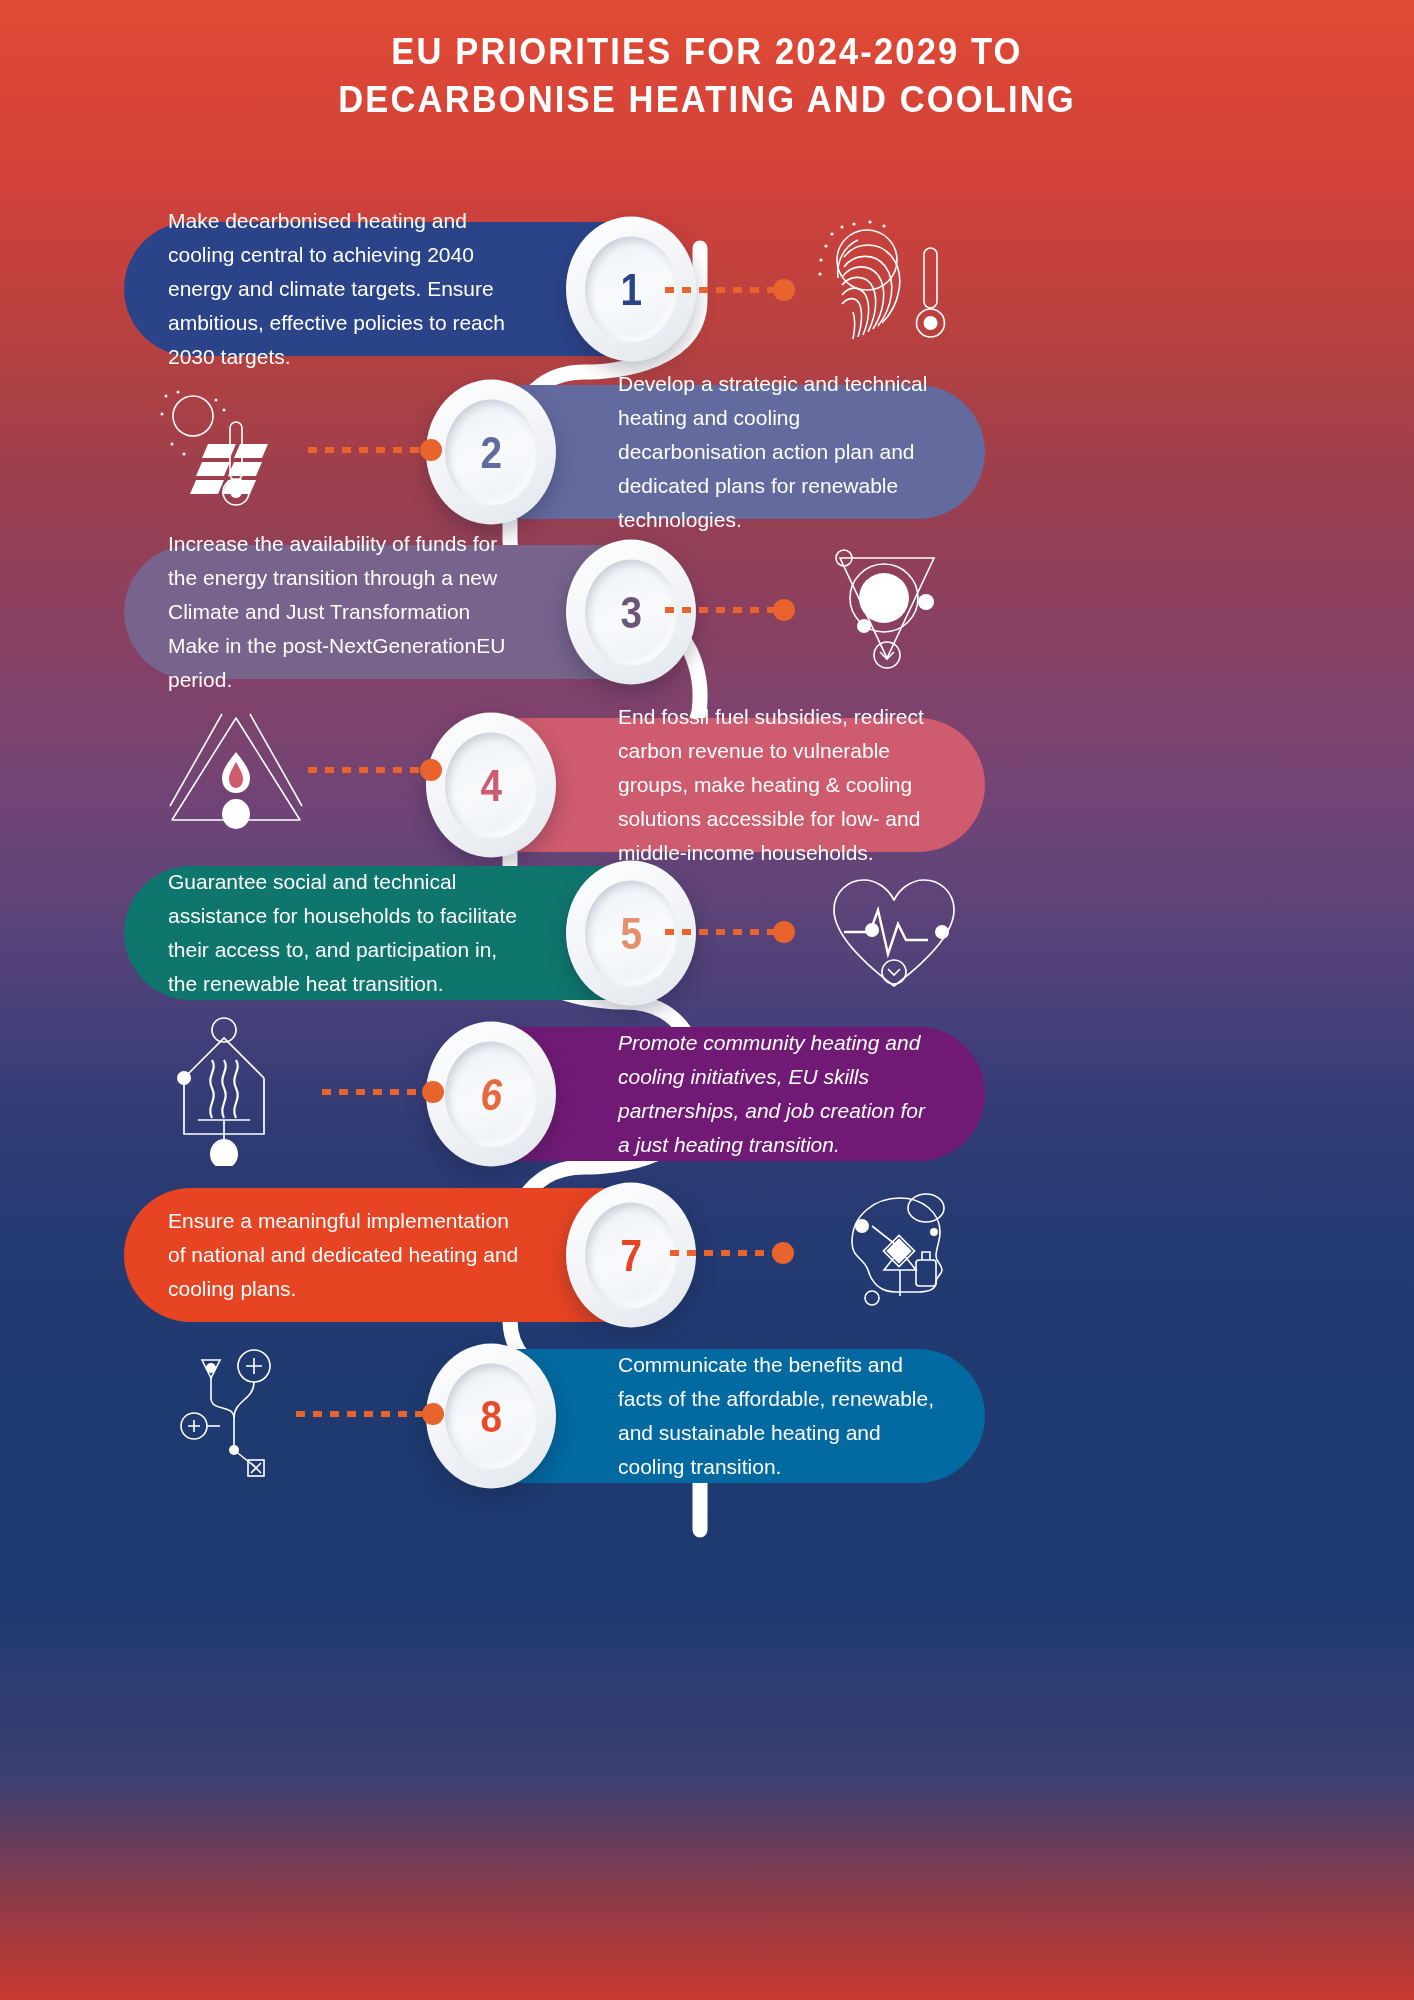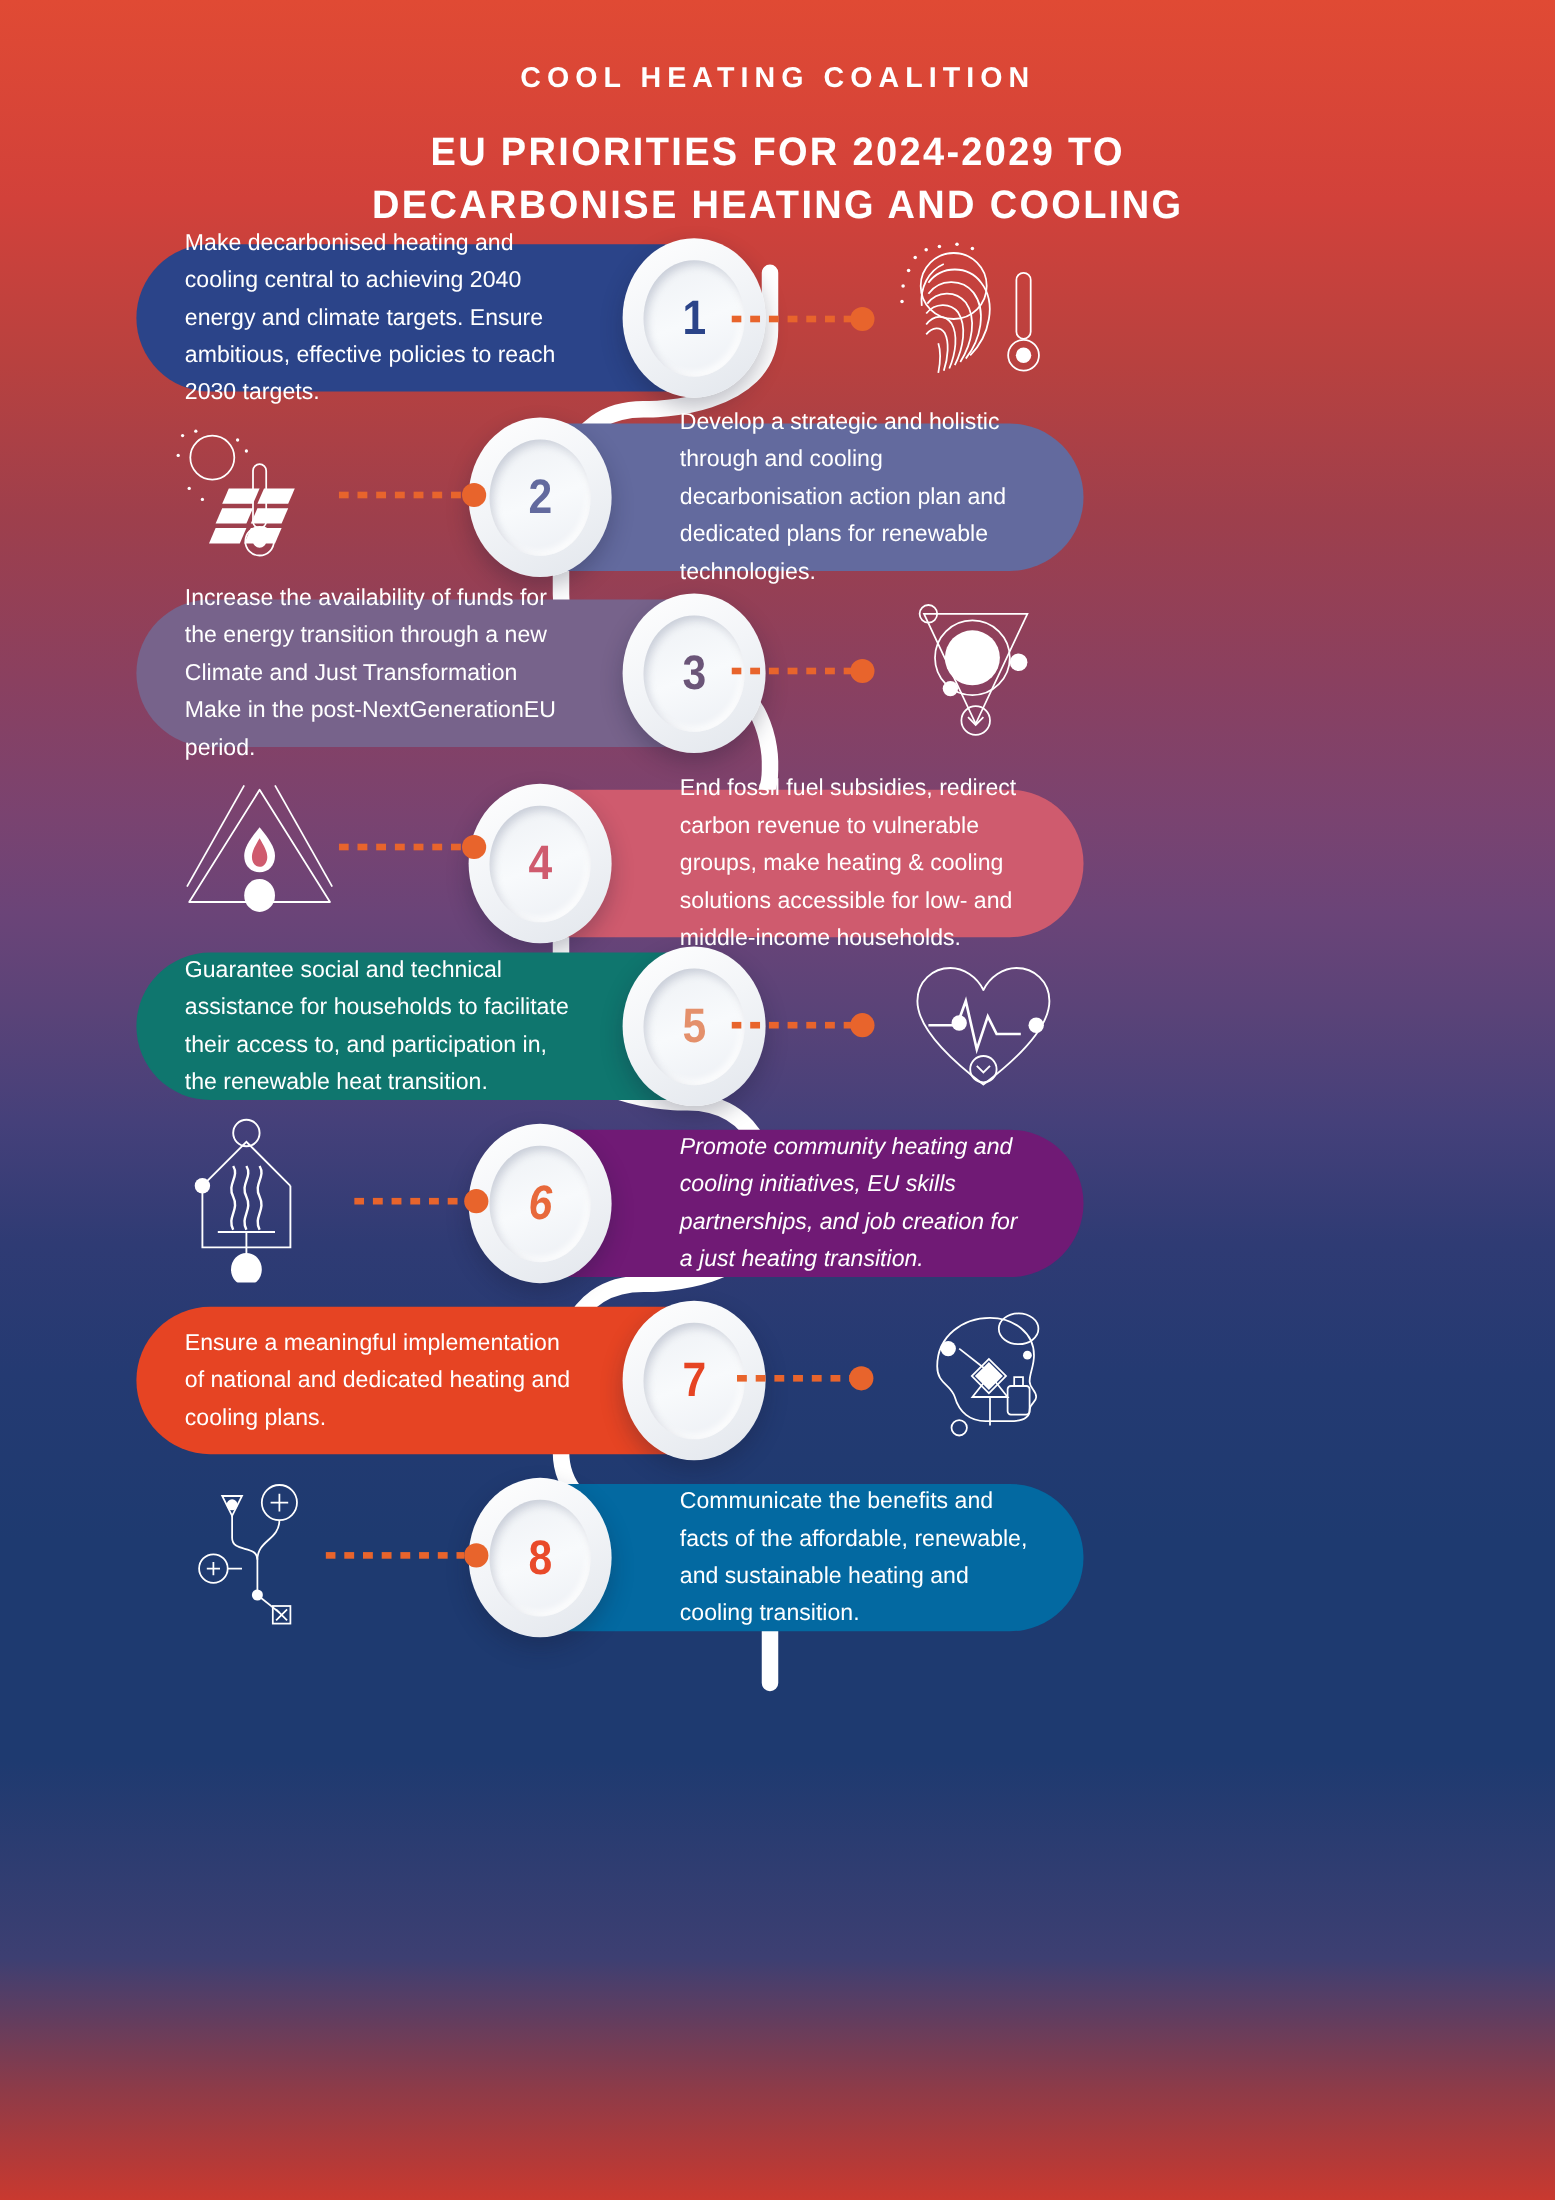--- a/index.html
+++ b/index.html
@@ -94,21 +94,20 @@
   .conn.l .knob { order:0; margin-right:-2px; }
 
   
   .icon { position:absolute; }
   .icon svg { display:block; }
 </style>
 </head>
 <body>
 
 <div class="header">
-  <div class="kicker">COOL HEATING COALITION</div>
   <div class="title">
     <div>EU PRIORITIES FOR 2024-2029 TO</div>
     <div>DECARBONISE HEATING AND COOLING</div>
   </div>
 </div>
 
 <svg class="snake" viewBox="0 0 1414 2000">
   <path d="M 700 248
            L 700 300
            C 700 372 590 372 590 372
@@ -170,21 +169,21 @@
     <circle cx="42" cy="6" r="1.6" fill="#fff" stroke="none"></circle>
     <circle cx="14" cy="28" r="1.6" fill="#fff" stroke="none"></circle>
     <circle cx="9" cy="42" r="1.6" fill="#fff" stroke="none"></circle>
     <circle cx="8" cy="56" r="1.6" fill="#fff" stroke="none"></circle>
     <circle cx="58" cy="4" r="1.6" fill="#fff" stroke="none"></circle>
     <circle cx="72" cy="8" r="1.6" fill="#fff" stroke="none"></circle>
   </svg>
 </div>
 
 <div class="card right" style="top:385px; width:545px; height:134px; background:#636a9e;">
-  <div class="body">Develop a strategic and holistic through and cooling decarbonisation action plan and dedicated plans for renewable technologies.</div>
+  <div class="body">Develop a strategic and technical heating and cooling decarbonisation action plan and dedicated plans for renewable technologies.</div>
   <div class="medal onleft">
     <div class="ring-outer">
         <div class="ring-inner">
       <span class="num" style="color:#636a9e">2</span>
     </div>
       </div>
   </div>
 </div>
 <div class="conn l" style="top:446px; left:308px; width:132px;">
   <div class="dots"></div>

